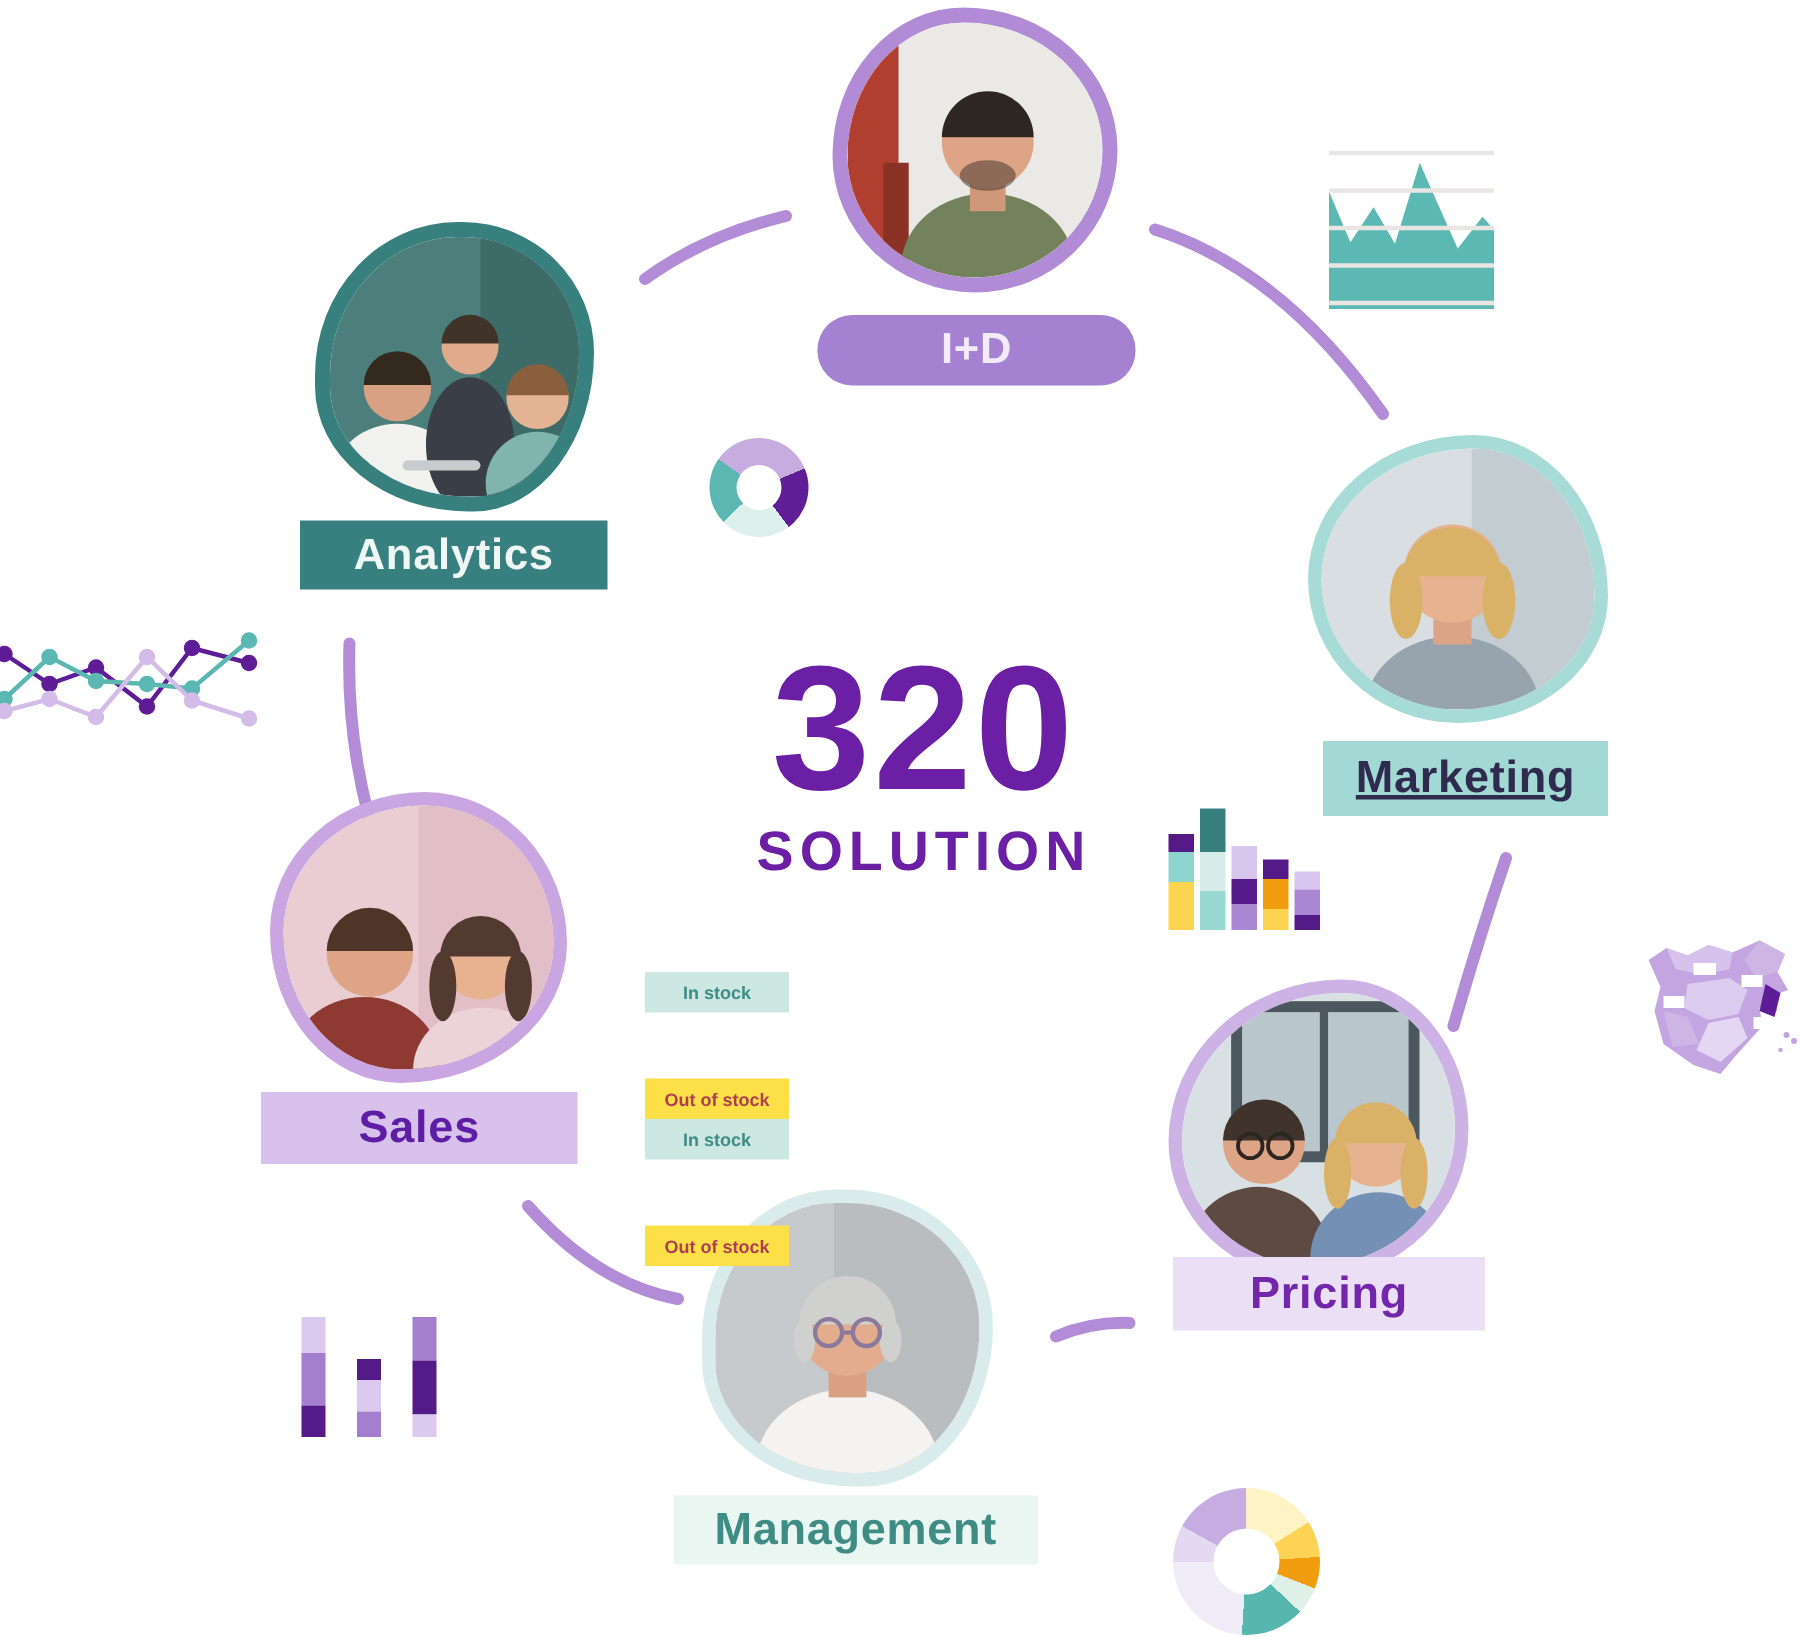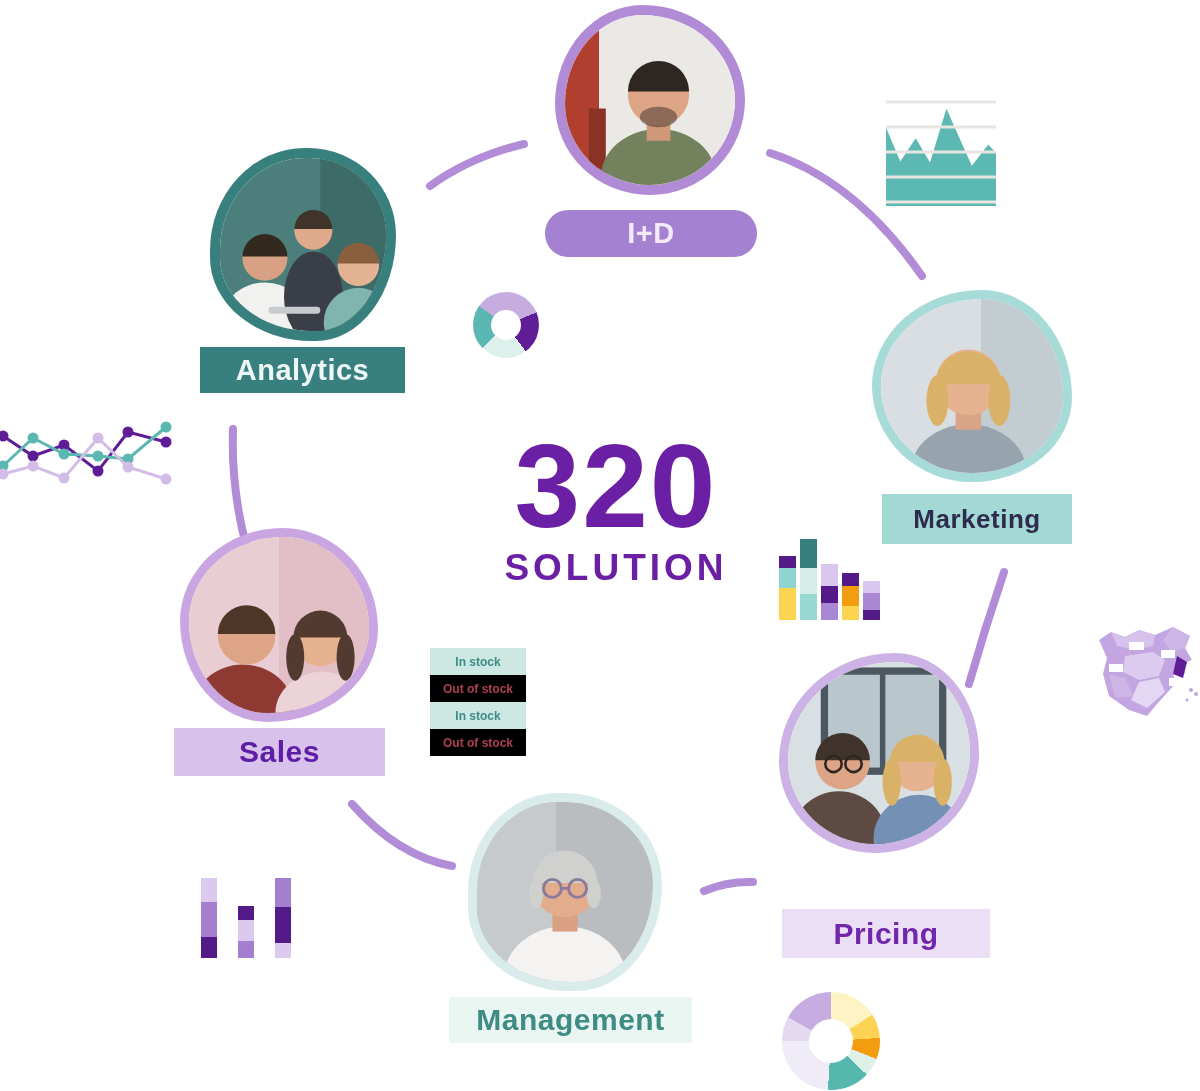--- a/index.html
+++ b/index.html
@@ -25,24 +25,24 @@
            border-radius:52% 48% 56% 44% / 48% 52% 48% 52%;}
   .blob-pricing{left:779px;top:653px;width:200px;height:200px;border:9px solid #cdb3e5;
            border-radius:58% 42% 52% 48% / 54% 50% 50% 46%;}
   .blob-management{left:468px;top:793px;width:194px;height:198px;border:9px solid #d9eceb;
            border-radius:48% 52% 46% 54% / 52% 48% 56% 44%;}
 
   
   .nlabel{position:absolute;display:flex;align-items:center;justify-content:center;
           font-weight:700;letter-spacing:.5px;}
   .lbl-id{left:545px;top:210px;width:212px;height:47px;background:#a581d1;color:#f2ebf9;font-size:29px;border-radius:23px;}
-  .lbl-marketing{left:882px;top:494px;width:190px;height:50px;background:#a3d9d5;color:#2e2b4e;font-size:26px;}
+  .lbl-marketing{left:882px;top:494px;width:190px;height:50px;background:#a3d9d5;color:#2e2b4e;font-size:30px;text-decoration:underline;}
   .lbl-analytics{left:200px;top:347px;width:205px;height:46px;background:#38807f;color:#eff7f6;font-size:29px;}
   .lbl-sales{left:174px;top:728px;width:211px;height:48px;background:#d8c2eb;color:#5e1da5;font-size:30px;}
-  .lbl-pricing{left:782px;top:909px;width:208px;height:49px;background:#ebdff5;color:#7126ab;font-size:30px;}
+  .lbl-pricing{left:782px;top:838px;width:208px;height:49px;background:#ebdff5;color:#7126ab;font-size:30px;}
   .lbl-management{left:449px;top:997px;width:243px;height:46px;background:#eaf6f2;color:#3e8c84;font-size:30px;}
 
   
   .center-title{left:446px;top:432px;width:340px;text-align:center;color:#6b1fa4;}
   .center-title .big{font-size:118px;line-height:.92;font-weight:800;letter-spacing:2px;}
   .center-title .sub{font-size:37px;font-weight:800;letter-spacing:4px;margin-top:6px;text-align:center;}
 
   
   .donut{position:absolute;border-radius:50%;}
   .donut .hole{position:absolute;left:50%;top:50%;transform:translate(-50%,-50%);
@@ -57,21 +57,21 @@
   .bars-marketing{left:779px;top:538px;height:82px;}
   .bars-sales{left:201px;top:878px;height:80px;}
   .vbar{display:flex;flex-direction:column;}
   .vbar div{width:100%;}
 
   
   .stock{left:430px;top:648px;width:96px;}
   .stock-row{height:27px;display:flex;align-items:center;justify-content:center;
              font-size:12px;font-weight:600;}
   .stock-row.in{background:#cde7e2;color:#3c8d85;}
-  .stock-row.out{background:#000000;color:#ad3f50;}
+  .stock-row.out{background:#fde047;color:#ad3f50;margin-top:44px;}
 
   
   .area-chart{left:886px;top:100px;width:110px;height:106px;}
   .line-chart{left:0px;top:418px;width:172px;height:88px;}
   .spain{left:1095px;top:612px;width:105px;height:120px;}
 </style>
 </head>
 <body>
 
 <div class="stage">

